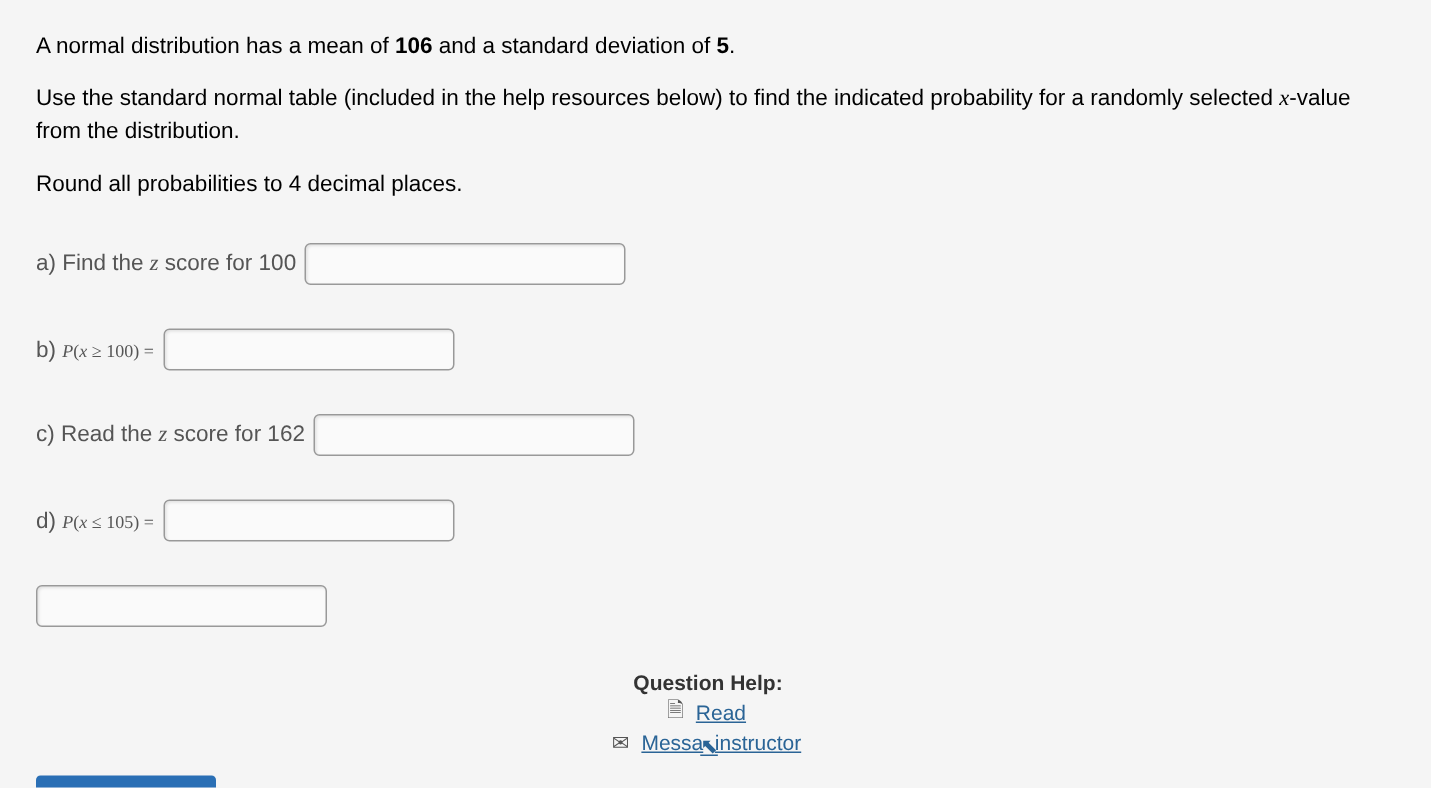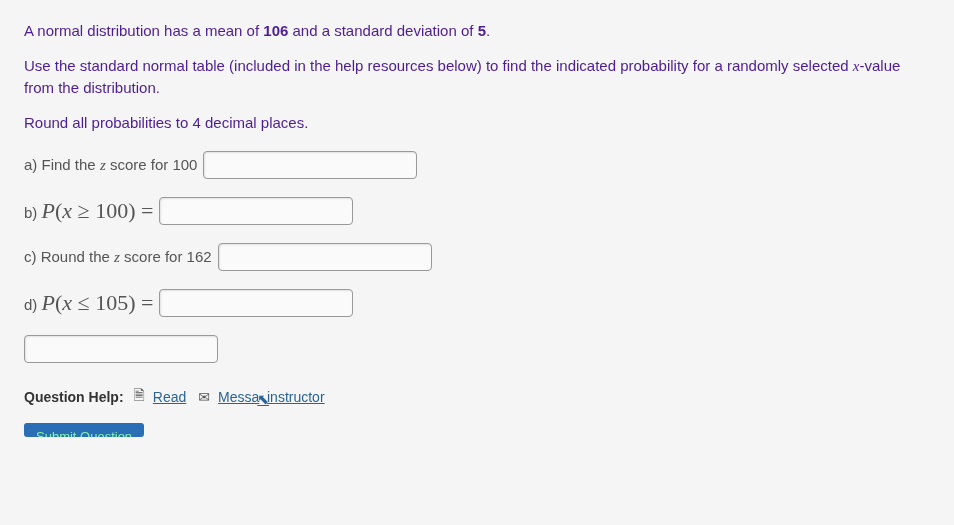--- a/index.html
+++ b/index.html
@@ -7,64 +7,65 @@
       padding: 20px 24px;
       font-family: -apple-system, BlinkMacSystemFont, "Segoe UI", Helvetica, Arial, sans-serif;
       background: #f5f5f5;
       color: #333;
       font-size: 15px;
       width: 954px;
       height: 525px;
       box-sizing: border-box;
     }
     .question-text {
-      color: #4c1d95;
+      color: #000000;
       line-height: 1.4;
       margin-bottom: 14px;
     }
     .bold {
       font-weight: 600;
     }
     .italic {
     }
     .math-var {
       font-family: "Times New Roman", serif;
       font-style: italic;
     }
     .part {
-      margin: 18px 0;
+      margin: 29px 0;
       display: flex;
       align-items: center;
       color: #555;
     }
     .part-label {
       margin-right: 6px;
     }
     .math {
       font-family: "Times New Roman", serif;
-      font-size: 22px;
+      font-size: 12px;
     }
     .answer-input {
       border: 1px solid #999;
       border-radius: 4px;
       height: 26px;
       width: 200px;
       box-shadow: inset 1px 1px 2px rgba(0,0,0,0.1);
       padding: 0 6px;
       background: #fafafa;
     }
     .answer-input.short {
       width: 180px;
     }
     .help-row {
       margin-top: 22px;
       display: flex;
       align-items: center;
       font-size: 14px;
       color: #333;
+      flex-direction: column;
     }
     .help-row .label {
       font-weight: 600;
       margin-right: 10px;
     }
     .help-link {
       color: #2a6496;
       text-decoration: underline;
       margin-left: 4px;
       display: flex;
@@ -122,21 +123,21 @@
 
 <div class="part">
   <span class="part-label">
     <span>b) </span><span class="math"><i>P</i>(<i>x</i> ≥ 100) = </span>
   </span>
   <input class="answer-input short" type="text" style="">
 </div>
 
 <div class="part">
   <span class="part-label">
-    <span>c) Round the </span><span class="math-var">z</span><span> score for 162 </span>
+    <span>c) Read the </span><span class="math-var">z</span><span> score for 162 </span>
   </span>
   <input class="answer-input" type="text" style="">
 </div>
 
 <div class="part">
   <span class="part-label">
     <span>d) </span><span class="math"><i>P</i>(<i>x</i> ≤ 105) = </span>
   </span>
   <input class="answer-input short" type="text" style="">
 </div>

